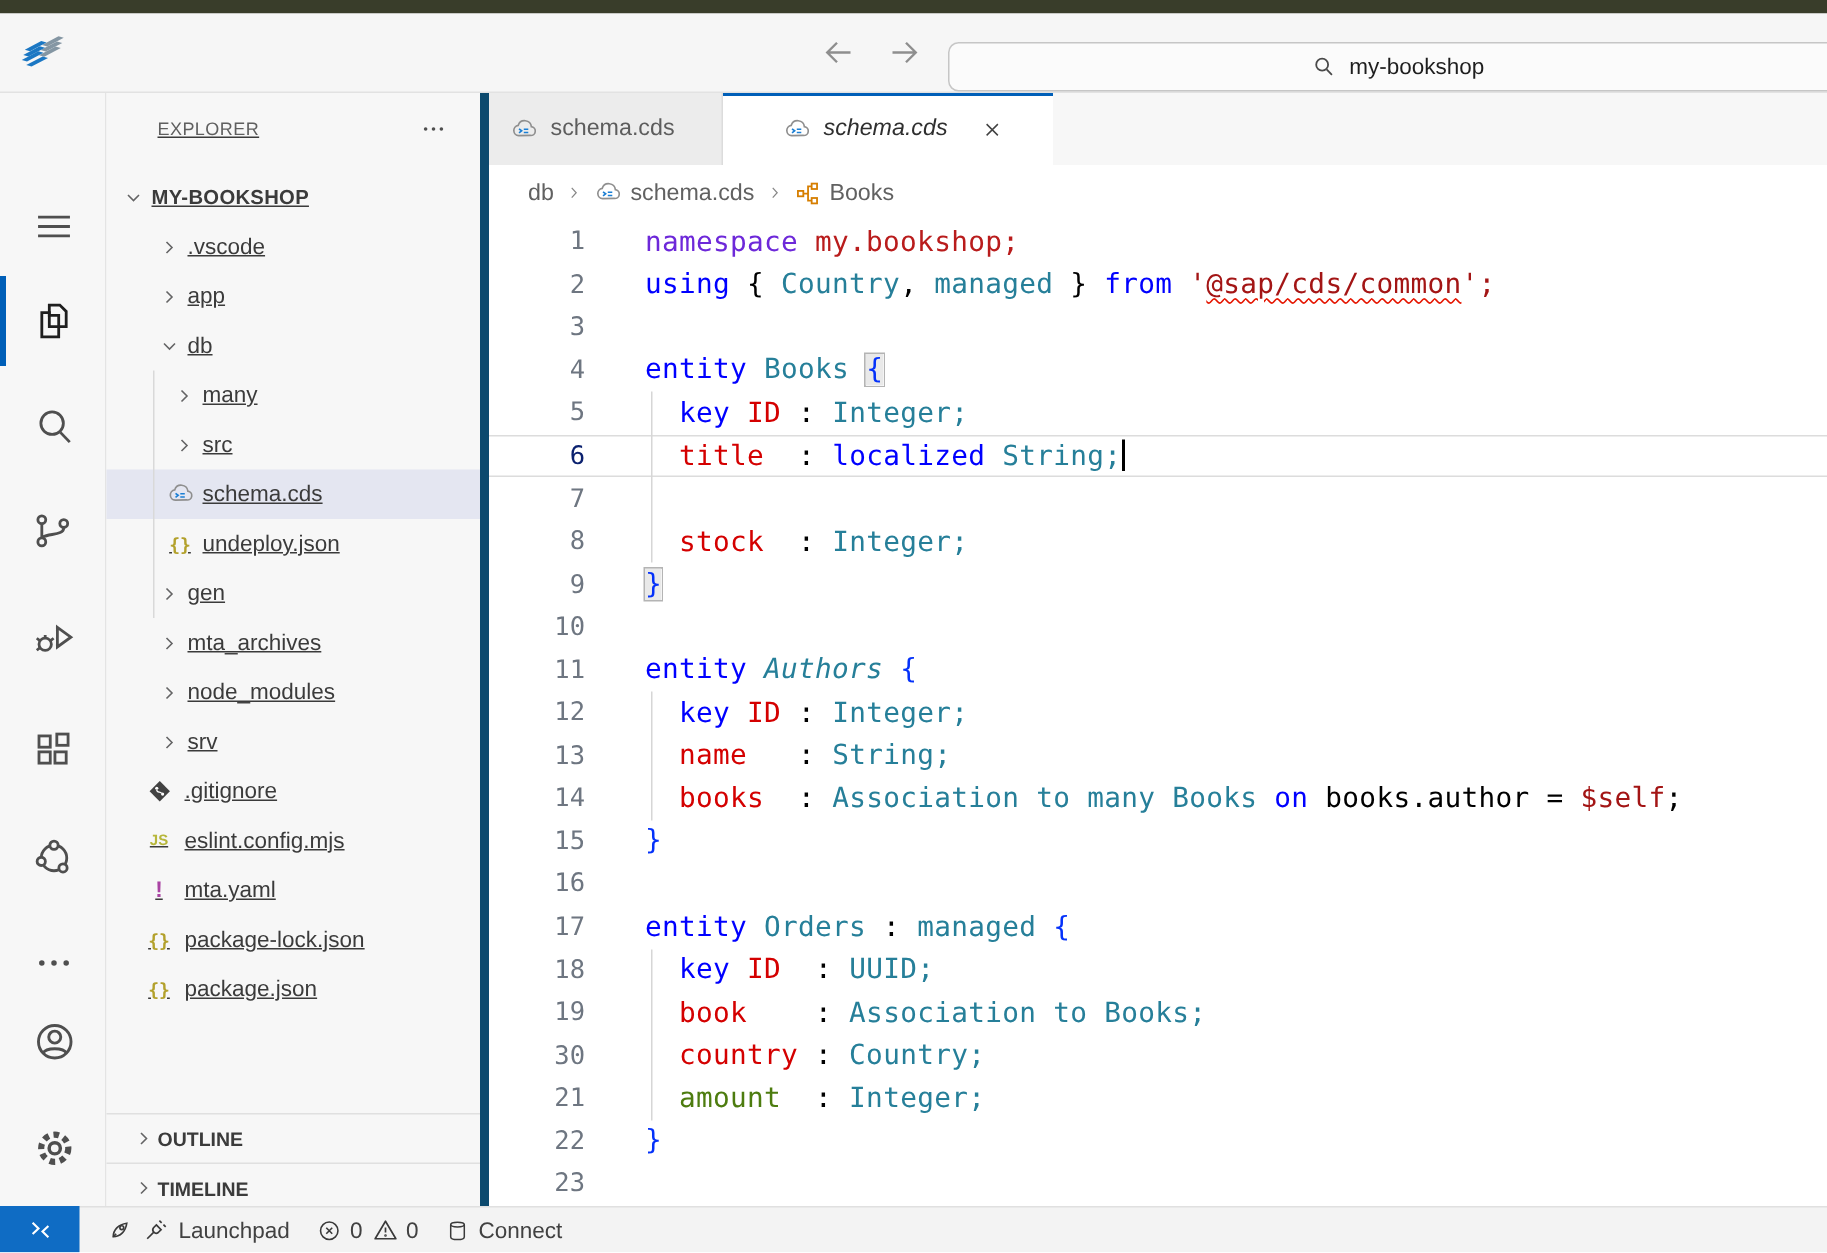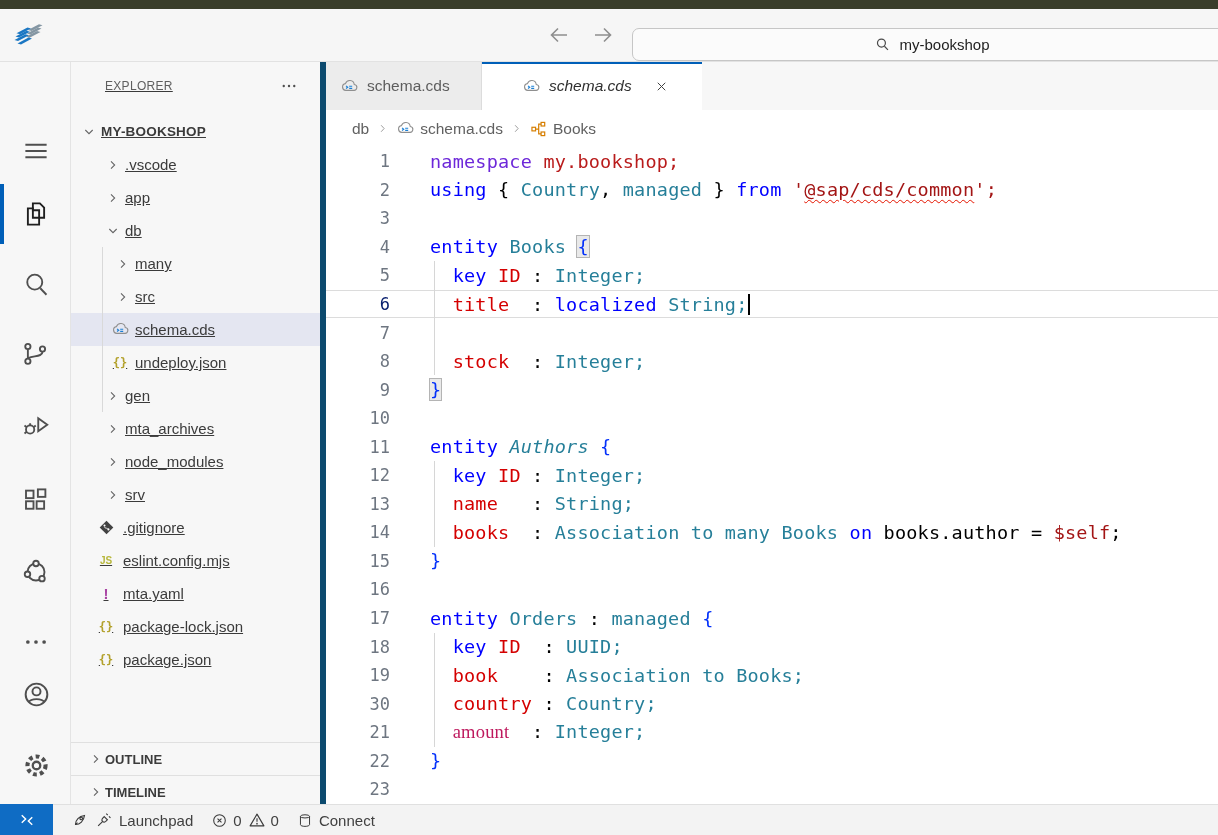--- a/index.html
+++ b/index.html
@@ -502,21 +502,21 @@
           <div class="cline"><span class="ln">11</span><span class="lc"><span class="tok k" style="color: rgb(0, 0, 255);">entity</span><span class="tok d" style="color: rgb(0, 0, 0);"> </span><span class="tok t" style="color: rgb(38, 127, 153); font-style: italic;">Authors</span><span class="tok d" style="color: rgb(0, 0, 0);"> </span><span class="tok b" style="color: rgb(4, 49, 250);">{</span></span></div>
           <div class="cline"><span class="ln">12</span><span class="lc"><span class="tok d" style="color: rgb(0, 0, 0);">  </span><span class="tok k" style="color: rgb(0, 0, 255);">key</span><span class="tok d" style="color: rgb(0, 0, 0);"> </span><span class="tok p" style="color: rgb(212, 0, 0);">ID</span><span class="tok d" style="color: rgb(0, 0, 0);"> : </span><span class="tok t" style="color: rgb(38, 127, 153);">Integer;</span></span></div>
           <div class="cline"><span class="ln">13</span><span class="lc"><span class="tok d" style="color: rgb(0, 0, 0);">  </span><span class="tok p" style="color: rgb(212, 0, 0);">name</span><span class="tok d" style="color: rgb(0, 0, 0);">   : </span><span class="tok t" style="color: rgb(38, 127, 153);">String;</span></span></div>
           <div class="cline"><span class="ln">14</span><span class="lc"><span class="tok d" style="color: rgb(0, 0, 0);">  </span><span class="tok p" style="color: rgb(212, 0, 0);">books</span><span class="tok d" style="color: rgb(0, 0, 0);">  : </span><span class="tok t" style="color: rgb(38, 127, 153);">Association to many Books</span><span class="tok d" style="color: rgb(0, 0, 0);"> </span><span class="tok k" style="color: rgb(0, 0, 255);">on</span><span class="tok d" style="color: rgb(0, 0, 0);"> books.author = </span><span class="tok sf" style="color: rgb(163, 21, 21);">$self</span><span class="tok d" style="color: rgb(0, 0, 0);">;</span></span></div>
           <div class="cline"><span class="ln">15</span><span class="lc"><span class="tok b" style="color: rgb(4, 49, 250);">}</span></span></div>
           <div class="cline"><span class="ln">16</span><span class="lc"></span></div>
           <div class="cline"><span class="ln">17</span><span class="lc"><span class="tok k" style="color: rgb(0, 0, 255);">entity</span><span class="tok d" style="color: rgb(0, 0, 0);"> </span><span class="tok t" style="color: rgb(38, 127, 153);">Orders</span><span class="tok d" style="color: rgb(0, 0, 0);"> : </span><span class="tok t" style="color: rgb(38, 127, 153);">managed</span><span class="tok d" style="color: rgb(0, 0, 0);"> </span><span class="tok b" style="color: rgb(4, 49, 250);">{</span></span></div>
           <div class="cline"><span class="ln">18</span><span class="lc"><span class="tok d" style="color: rgb(0, 0, 0);">  </span><span class="tok k" style="color: rgb(0, 0, 255);">key</span><span class="tok d" style="color: rgb(0, 0, 0);"> </span><span class="tok p" style="color: rgb(212, 0, 0);">ID</span><span class="tok d" style="color: rgb(0, 0, 0);">  : </span><span class="tok t" style="color: rgb(38, 127, 153);">UUID;</span></span></div>
           <div class="cline"><span class="ln">19</span><span class="lc"><span class="tok d" style="color: rgb(0, 0, 0);">  </span><span class="tok p" style="color: rgb(212, 0, 0);">book</span><span class="tok d" style="color: rgb(0, 0, 0);">    : </span><span class="tok t" style="color: rgb(38, 127, 153);">Association to Books;</span></span></div>
           <div class="cline"><span class="ln">30</span><span class="lc"><span class="tok d" style="color: rgb(0, 0, 0);">  </span><span class="tok p" style="color: rgb(212, 0, 0);">country</span><span class="tok d" style="color: rgb(0, 0, 0);"> : </span><span class="tok t" style="color: rgb(38, 127, 153);">Country;</span></span></div>
-          <div class="cline"><span class="ln">21</span><span class="lc"><span class="tok d" style="color: rgb(0, 0, 0);">  </span><span class="tok p" style="color: #be185d; font-family: Liberation Serif, serif;">amount</span><span class="tok d" style="color: rgb(0, 0, 0);">  : </span><span class="tok t" style="color: rgb(38, 127, 153);">Integer;</span></span></div>
+          <div class="cline"><span class="ln">21</span><span class="lc"><span class="tok d" style="color: rgb(0, 0, 0);">  </span><span class="tok p" style="color: #4d7c0f;">amount</span><span class="tok d" style="color: rgb(0, 0, 0);">  : </span><span class="tok t" style="color: rgb(38, 127, 153);">Integer;</span></span></div>
           <div class="cline"><span class="ln">22</span><span class="lc"><span class="tok b" style="color: rgb(4, 49, 250);">}</span></span></div>
           <div class="cline"><span class="ln">23</span><span class="lc"></span></div>
           <div class="cguide" style="top: 114.24px; height: 114.24px;"></div>
           <div class="cguide" style="top: 314.16px; height: 85.68px;"></div>
           <div class="cguide" style="top: 485.52px; height: 114.24px;"></div>
         </div>
     </section>
   </div>
 
   <footer class="status-bar">

